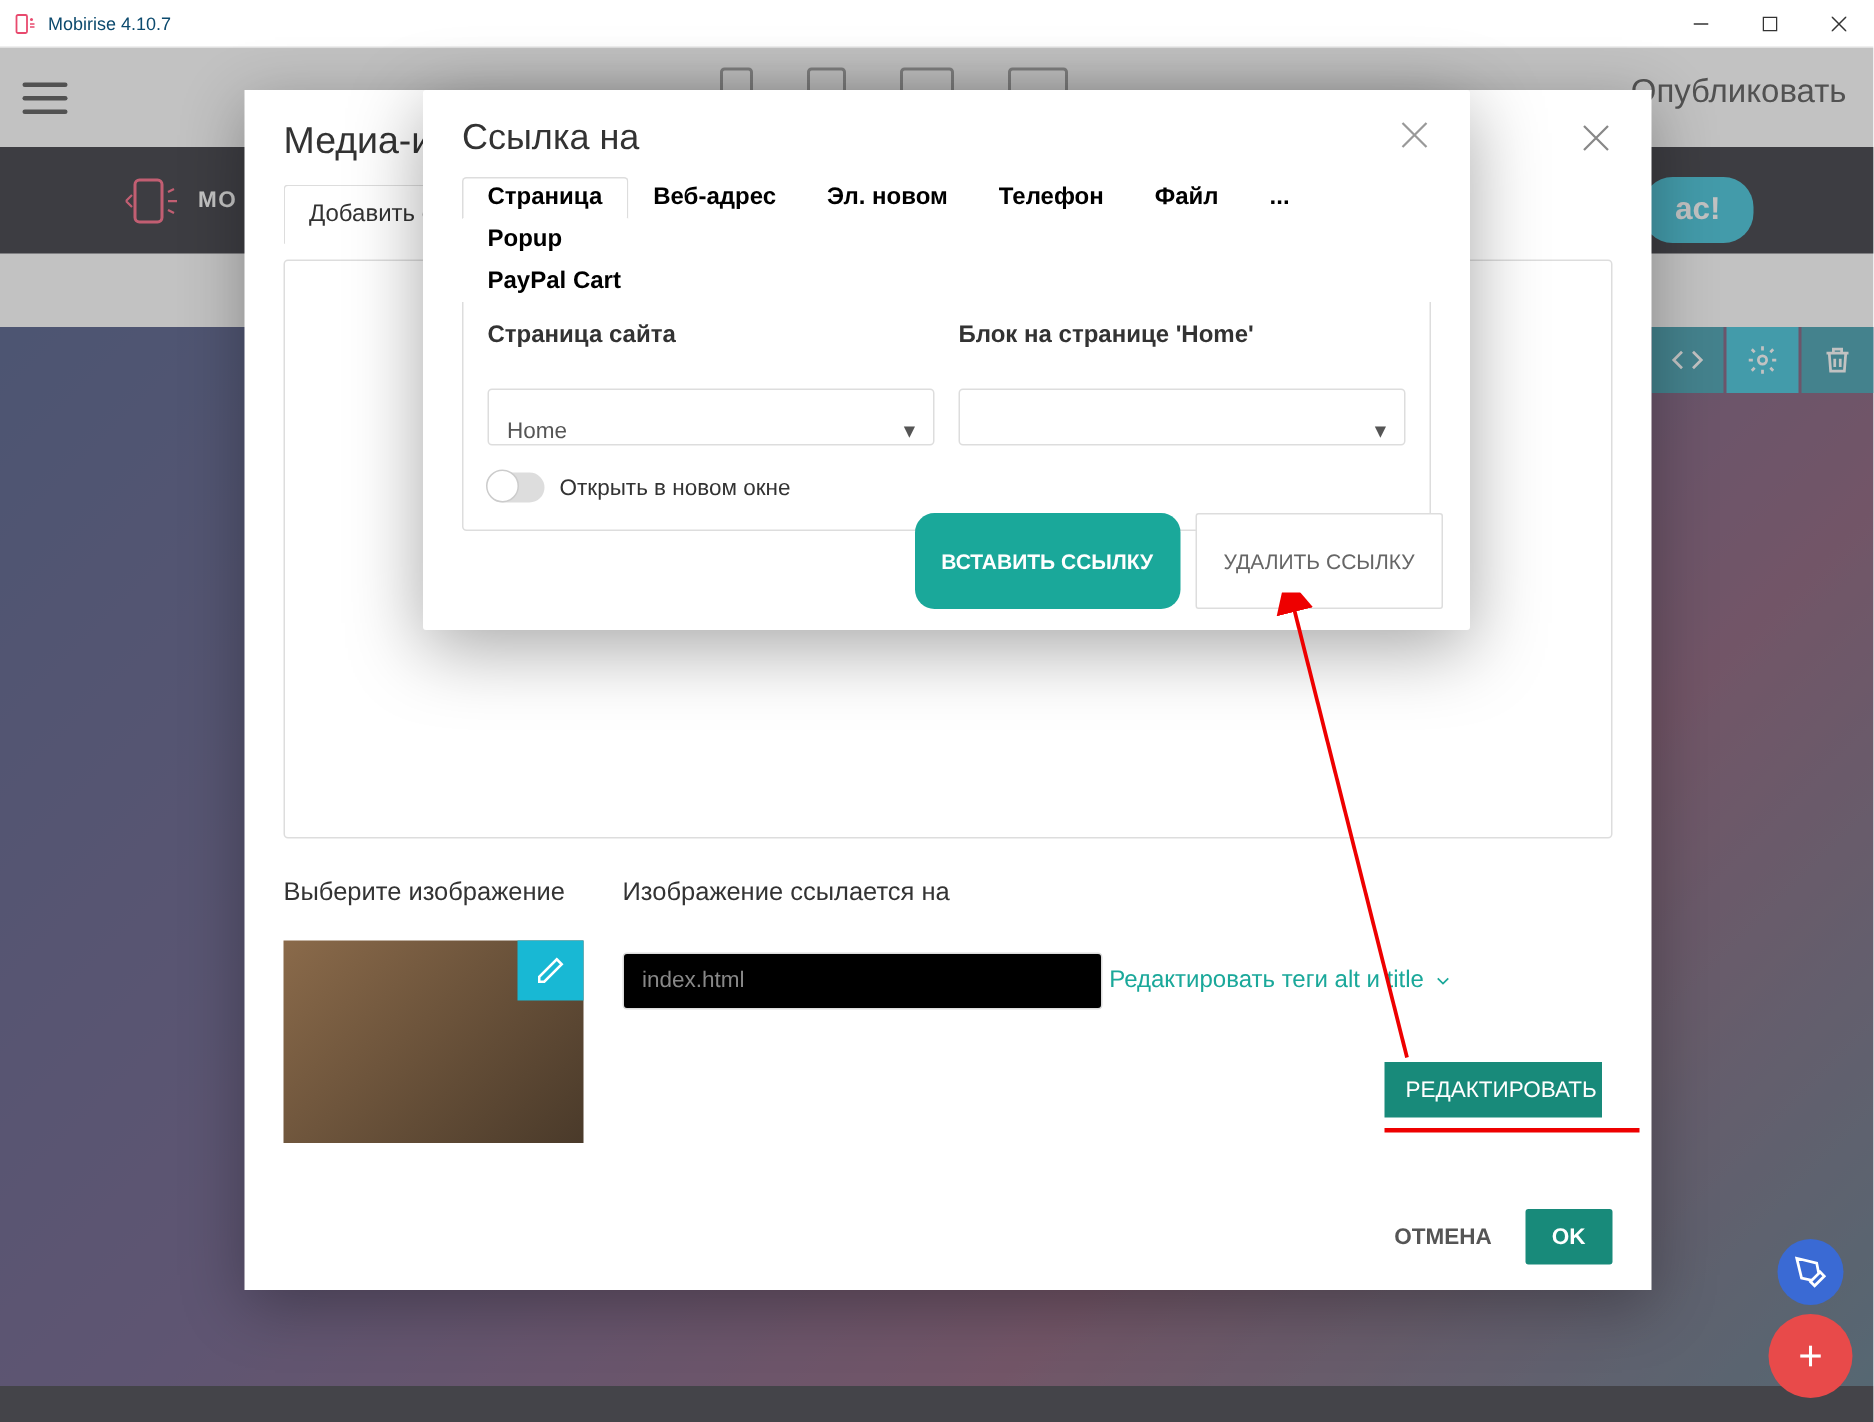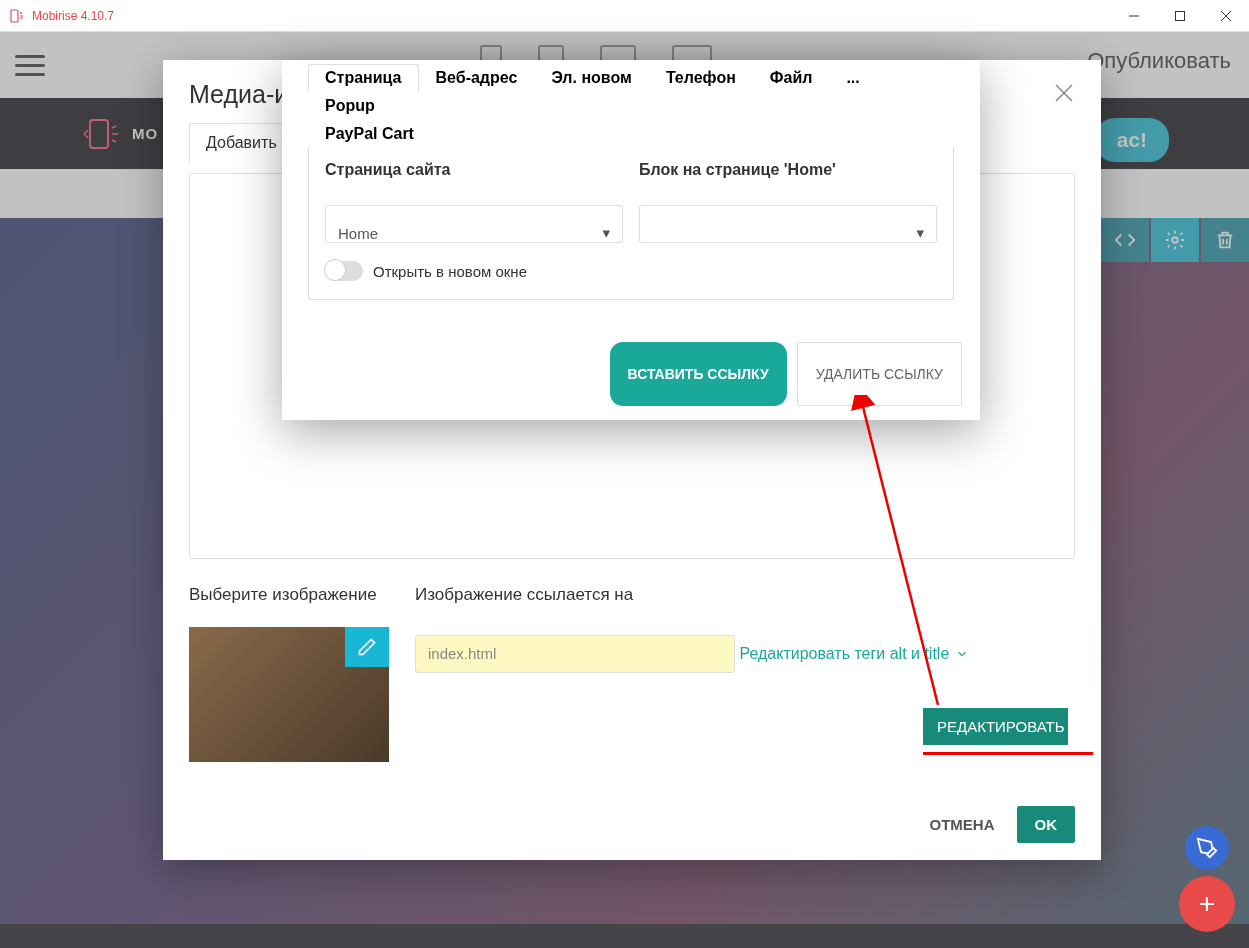--- a/index.html
+++ b/index.html
@@ -1,20 +1,20 @@
 <!DOCTYPE html>
 <html><head>
 <meta charset="utf-8">
 <style>
 *{box-sizing:border-box;margin:0;padding:0;font-family:"Segoe UI",Arial,sans-serif}
 body{width:1249px;height:948px;overflow:hidden;background:#fff;position:relative}
 .titlebar{height:32px;background:#fff;display:flex;align-items:center;border-bottom:1px solid #e0e0e0}
 .app-icon{width:18px;height:18px;margin:0 6px 0 8px;display:flex;align-items:center;justify-content:center}
 .app-icon svg{width:16px;height:16px}
-.titlebar-title{font-size:12px;color:#ef4444}
+.titlebar-title{font-size:12px;color:#0c4a6e}
 .titlebar-spacer{flex:1}
 .win-btn{width:46px;height:32px;display:flex;align-items:center;justify-content:center;color:#333}
 .topbar{height:66px;background:#fff;display:flex;align-items:center;position:relative}
 .hamburger{width:60px;height:66px;display:flex;flex-direction:column;justify-content:center;align-items:center;gap:6px}
 .hamburger span{display:block;width:30px;height:3px;background:#333;border-radius:2px}
 .topbar-right{position:absolute;right:18px;top:16px;font-size:22px;color:#333;font-weight:400}
 .site-band{height:71px;background:#0e0e16;display:flex;align-items:center;padding:0 80px}
 .site-logo{display:flex;align-items:center;gap:12px;color:#ff4a6e}
 .site-logo-text{color:#fff;font-weight:700;letter-spacing:1px;font-size:15px}
 .site-main{position:absolute;top:218px;left:0;right:0;bottom:24px;background:linear-gradient(135deg,#2a3a6e 0%,#4a3a6e 40%,#6e3a5a 70%,#3a5a6e 100%)}
@@ -33,21 +33,21 @@
 .d1-tabs{padding:14px 26px 0}
 .d1-tab{display:inline-block;padding:10px 16px;font-size:16px;color:#333;font-weight:500}
 .d1-drop{margin:10px 26px 0;height:386px;border:1px solid #ddd;border-radius:3px;display:flex;align-items:center;justify-content:center}
 .d1-drop-btn{padding:14px 24px;background:#1aa89a;color:#fff;font-weight:600;font-size:17px;letter-spacing:0.5px;border:none}
 .d1-lower{padding:26px 26px 0;display:flex;gap:36px}
 .d1-col1{width:190px}
 .d1-label{font-size:17px;color:#333;font-weight:500;margin-bottom:22px}
 .d1-thumb{width:200px;height:135px;background:linear-gradient(135deg,#8a6a4a 0%,#4a3a2a 100%);position:relative}
 .d1-thumb-edit{position:absolute;top:0;right:0;width:44px;height:40px;background:#18b8d4;display:flex;align-items:center;justify-content:center;color:#fff}
 .d1-col2{flex:1}
-.d1-input{width:320px;height:38px;border:1px solid #ddd;border-radius:3px;background:#fef9c3;padding:0 12px;font-size:15px;color:#888}
+.d1-input{width:320px;height:38px;border:1px solid #ddd;border-radius:3px;background:#000000;padding:0 12px;font-size:15px;color:#888}
 .d1-alttag{display:inline-flex;align-items:center;gap:6px;margin-top:18px;color:#1aa89a;font-size:16px}
 .d1-editlink{position:absolute;left:760px;top:648px;background:#188a7a;color:#fff;padding:10px 14px;font-size:15px;font-weight:500;border:none;width:145px;overflow:hidden;white-space:nowrap}
 .red-underline{position:absolute;left:760px;top:692px;width:170px;height:3px;background:#e00}
 .d1-foot{position:absolute;bottom:0;left:0;right:0;height:72px;display:flex;align-items:center;justify-content:flex-end;gap:14px;padding:0 26px}
 .btn-cancel{background:none;border:none;color:#555;font-size:15px;font-weight:600;padding:10px 8px}
 .btn-ok{background:#188a7a;color:#fff;border:none;font-size:15px;font-weight:600;padding:10px 18px;border-radius:2px}
 .dialog2{position:absolute;top:60px;left:282px;width:698px;height:360px;background:#fff;box-shadow:0 12px 50px rgba(0,0,0,0.35);z-index:20;border-radius:2px}
 .d2-head{display:flex;align-items:center;padding:18px 26px 8px}
 .d2-title{font-size:24px;color:#333;font-weight:400}
 .d2-close{margin-left:auto;color:#999}
@@ -188,20 +188,26 @@
   </div>
   <button class="d1-editlink">РЕДАКТИРОВАТЬ С</button>
   <div class="red-underline"></div>
   <div class="d1-foot">
     <button class="btn-cancel">ОТМЕНА</button>
     <button class="btn-ok">OK</button>
   </div>
 </div>
 
 <div class="dialog2">
+  <div class="d2-head">
+    <div class="d2-title">Ссылка на</div>
+    <div class="d2-close"><svg width="22" height="22">
+          <path d="M3 3 L19 19 M19 3 L3 19" stroke="currentColor" stroke-width="1.5"></path>
+        </svg></div>
+  </div>
   <div class="d2-tabs">
     <div class="d2-tab active">Страница</div>
     <div class="d2-tab">Веб-адрес</div>
     <div class="d2-tab">Эл. новом</div>
     <div class="d2-tab">Телефон</div>
     <div class="d2-tab">Файл</div>
     <div class="d2-tab">...</div>
     <div class="d2-tab">Popup</div>
     <div class="d2-tab" style="width:100%">PayPal Cart</div>
   </div>

